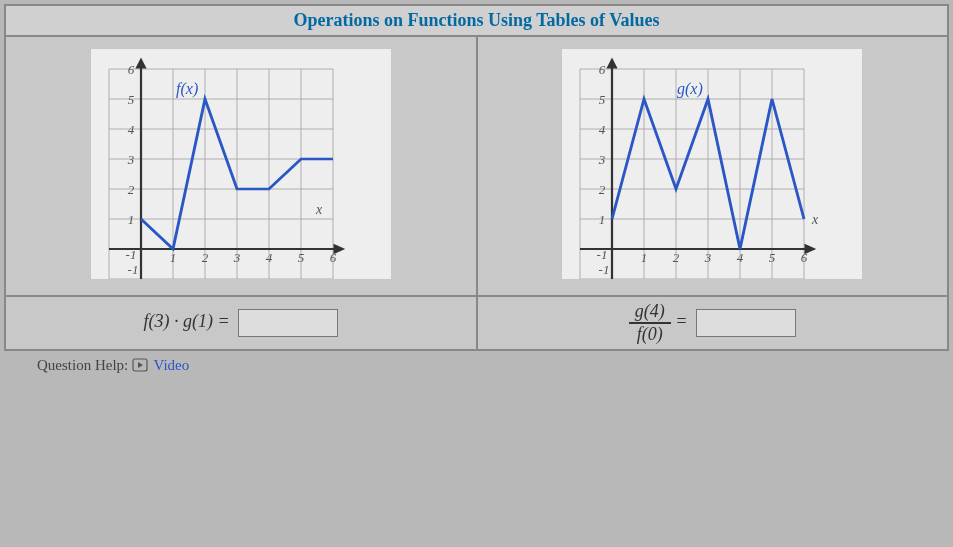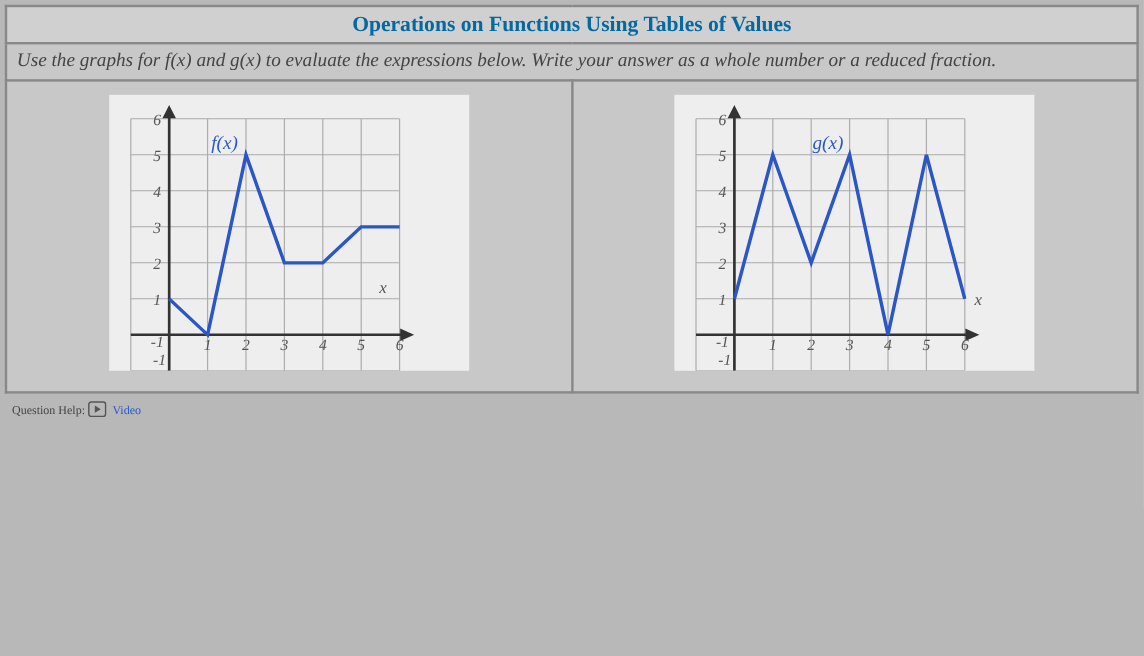--- a/index.html
+++ b/index.html
@@ -59,37 +59,35 @@
       margin-left: 4px;
     }
     .frac {
       display: inline-block;
       vertical-align: middle;
       text-align: center;
     }
     .frac .num { display:block; border-bottom: 2px solid #333; padding: 0 6px; }
     .frac .den { display:block; padding: 0 6px; }
     .help-row {
-      font-size: 10px;
+      font-size: 15px;
       color: #444;
       padding: 6px 6px 0 6px;
+      margin-left: 27px;
     }
     .video-icon { display:inline-block; vertical-align:middle; margin-right:2px; }
     svg.graph { background: #eee; }
   </style>
 </head>
 <body>
 
 <table class="outer">
   <tbody>
       <tr>
     <td class="title-cell" colspan="2">Operations on Functions Using Tables of Values</td>
-  </tr>
-  <tr>
-    <td class="instr-cell" colspan="2">Use the graphs for f(x) and g(x) to evaluate the expressions below. Write your answer as a whole number or a reduced fraction.</td>
   </tr>
   <tr>
     <td class="graph-cell">
       <svg class="graph" width="300" height="230" viewBox="0 0 300 230">
         <g transform="translate(50,200) scale(32,-30)">
 
           <g stroke="#aaa" stroke-width="0.03">
             <line x1="-1" y1="-1" x2="-1" y2="6"></line>
                 <line x1="0" y1="-1" x2="0" y2="6"></line>
                 <line x1="1" y1="-1" x2="1" y2="6"></line>
@@ -182,20 +180,34 @@
               <text x="40" y="85">4</text>
               <text x="40" y="55">5</text>
               <text x="40" y="25">6</text>
           <text x="42" y="225">-1</text>
         </g>
         <text x="115" y="45" font-size="16" fill="#2a56c6" font-style="italic">g(x)</text>
         <text x="250" y="175" font-size="14" fill="#555" font-style="italic">x</text>
       </svg>
     </td>
   </tr>
+  <tr>
+    <td class="expr-cell">
+      <span>f(3) · g(1) =</span>
+      <input class="ans-box" style="">
+    </td>
+    <td class="expr-cell">
+      <span class="frac">
+        <span class="num">g(4)</span>
+        <span class="den">f(0)</span>
+      </span>
+      <span>=</span>
+      <input class="ans-box" style="">
+    </td>
+  </tr>
 </tbody>
   </table>
 
 <div class="help-row">
   <span>Question Help:</span>
   <span class="video-icon">
     <svg width="16" height="14">
         <rect x="1" y="1" width="14" height="12" rx="2" fill="none" stroke="#555" stroke-width="1.2"></rect>
         <polygon points="6,4 6,10 11,7" fill="#555"></polygon>
       </svg>

